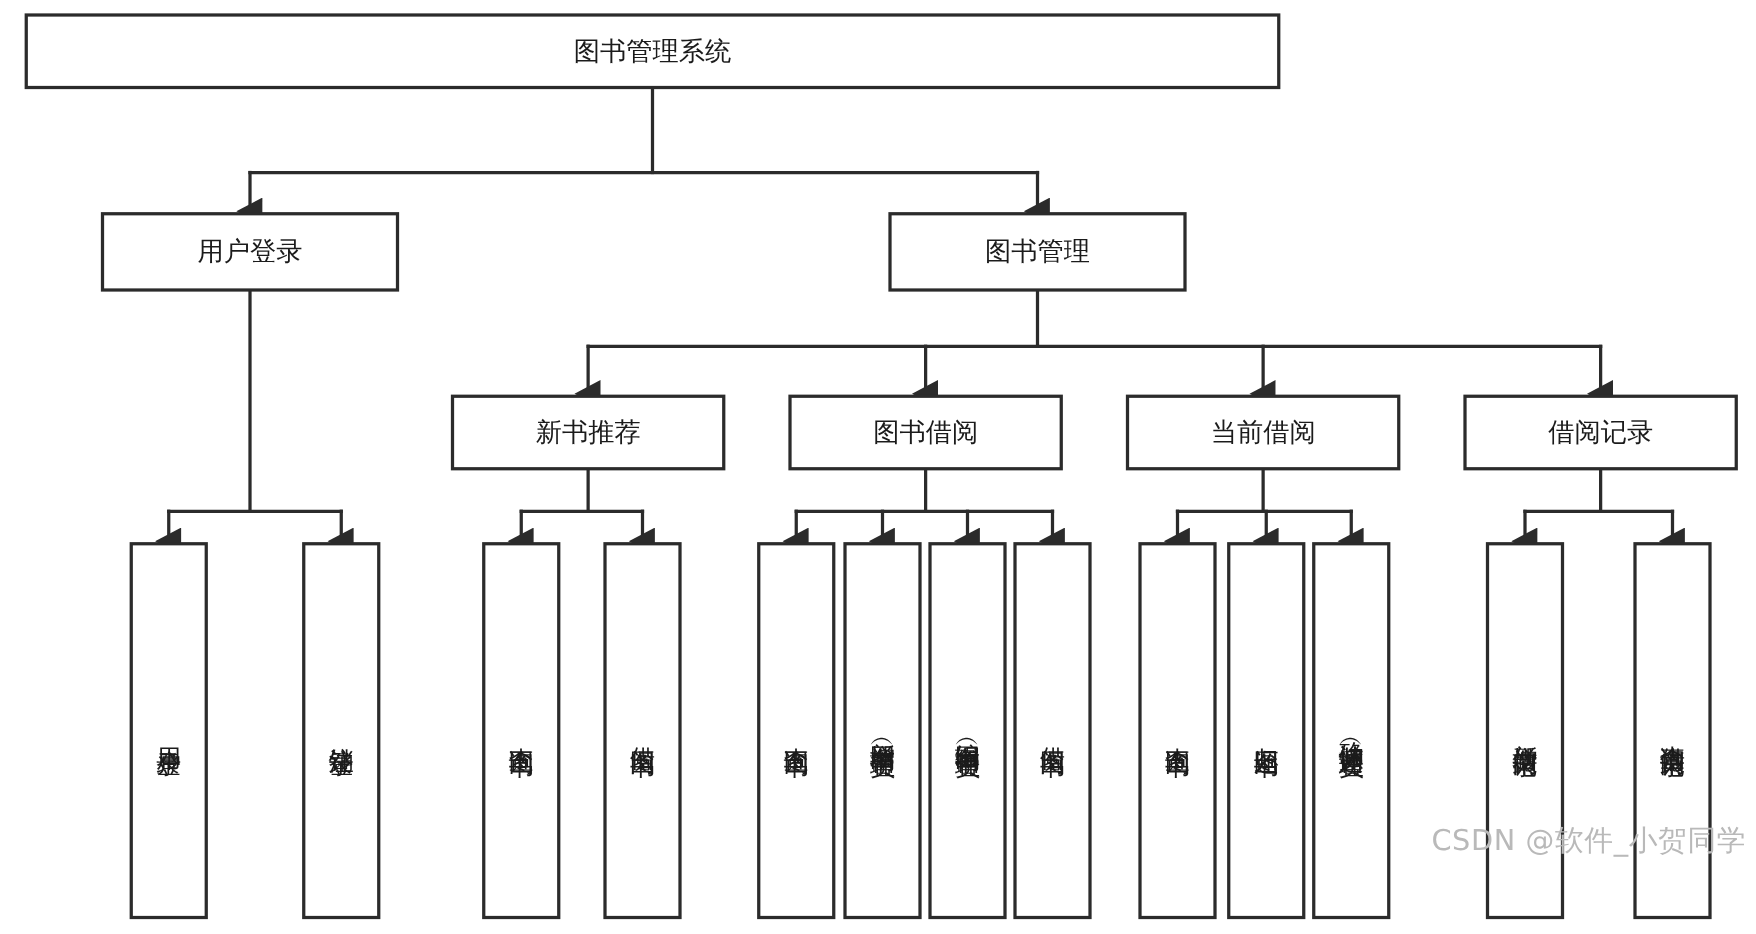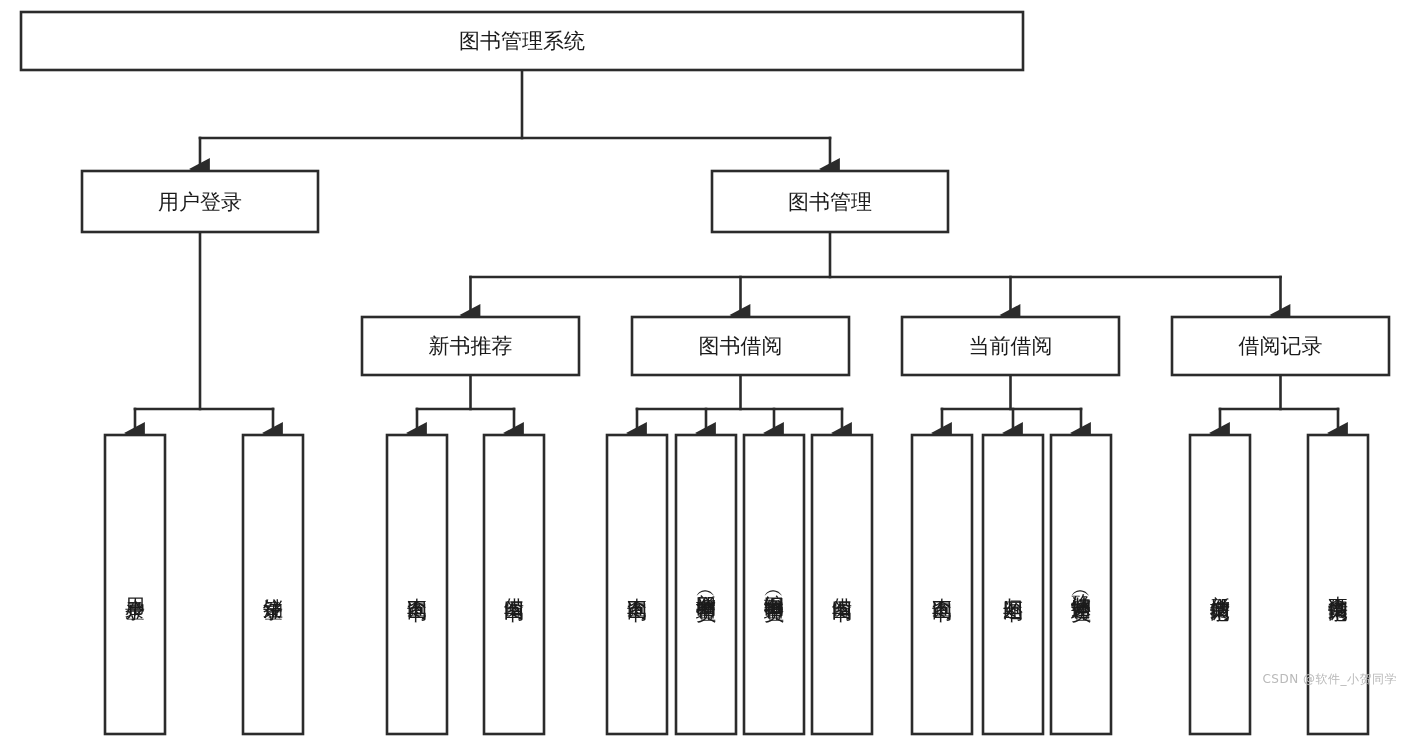--- a/index.html
+++ b/index.html
@@ -60,21 +60,21 @@
     color: #1b1b1b;
     letter-spacing: 1.5px;
     white-space: nowrap;
     text-align: center;
   }
   .watermark {
     position: absolute;
     right: 8px;
     bottom: 4px;
     font-family: "DejaVu Sans", "Liberation Sans", sans-serif;
-    font-size: 12px;
+    font-size: 23px;
     color: #b9b9b9;
     white-space: nowrap;
     letter-spacing: 0.5px;
   }
 </style>
 </head>
 <body>
 
 <div id="diagram-root">
   <svg class="diagram-svg" viewBox="0 0 1405 747">

